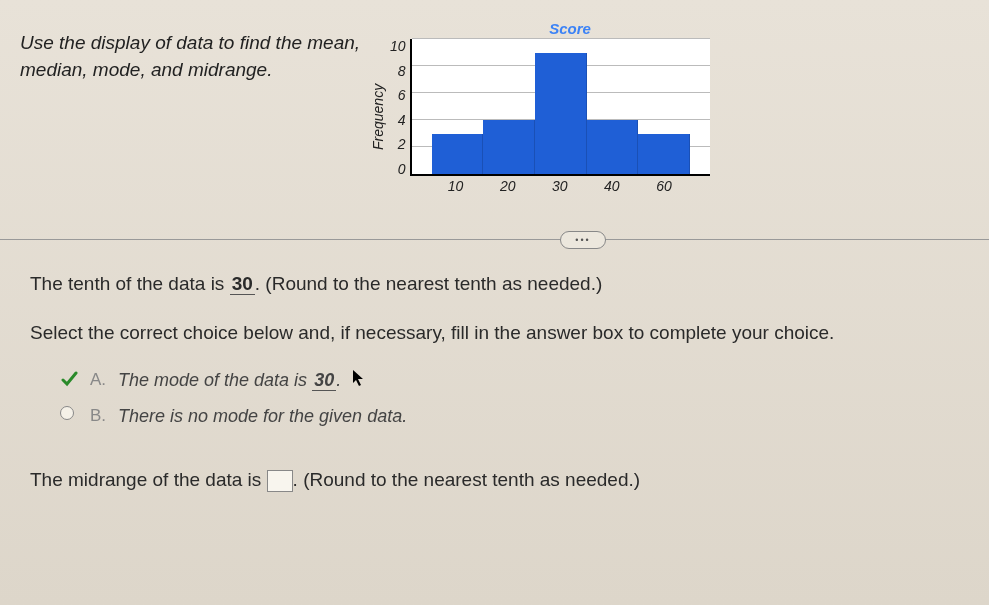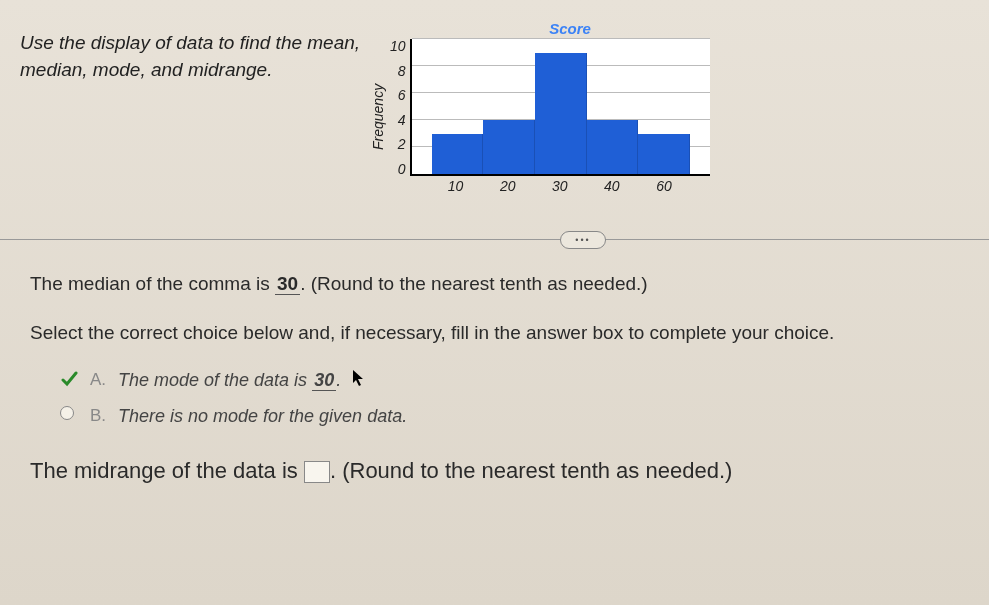--- a/index.html
+++ b/index.html
@@ -163,22 +163,22 @@
     width: 18px;
   }
   .choice-text { color: #444; font-style: italic; }
   .choice-hint {
     color: #555;
     font-size: 17px;
     margin-left: 72px;
     margin-bottom: 12px;
   }
   .midrange-line {
-    font-size: 22px;
-    margin-top: 24px;
+    font-size: 19px;
+    margin-top: 36px;
   }
   .input-box {
     display: inline-block;
     width: 26px;
     height: 22px;
     border: 1px solid #888;
     background: #f8f5ee;
     vertical-align: middle;
   }
   .cursor-arrow {
@@ -230,21 +230,21 @@
     </div>
   </div>
 </div>
 
 <div class="divider">
   <div class="expander">•••</div>
 </div>
 
 <div class="lower">
   <div class="line1">
-    <span>The median of the comma is </span><span class="answer-val">30</span><span>. (Round to the nearest tenth as needed.)</span>
+    <span>The tenth of the data is </span><span class="answer-val">30</span><span>. (Round to the nearest tenth as needed.)</span>
   </div>
   <div class="line2">Select the correct choice below and, if necessary, fill in the answer box to complete your choice.</div>
 
   <div class="choices">
     <div class="choice">
       <div class="choice-radio radio-checked">
         <svg width="18" height="18" viewBox="0 0 18 18">
           <path d="M3 10 L7 14 L16 3" stroke="#2a8a2a" stroke-width="3" fill="none" stroke-linecap="round"></path>
         </svg>
       </div>

